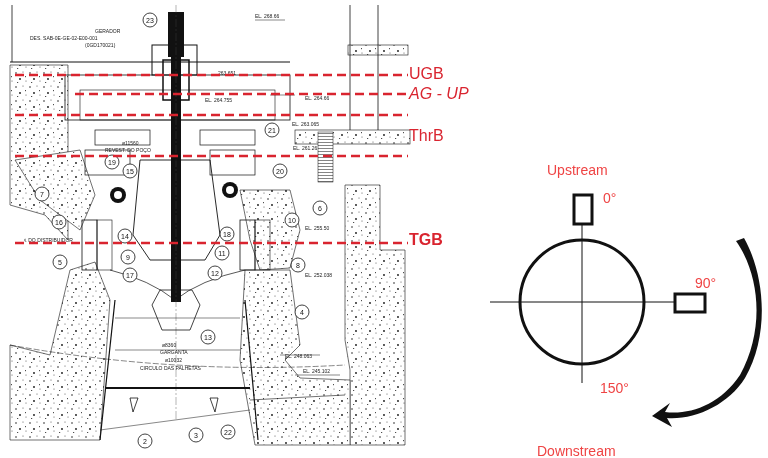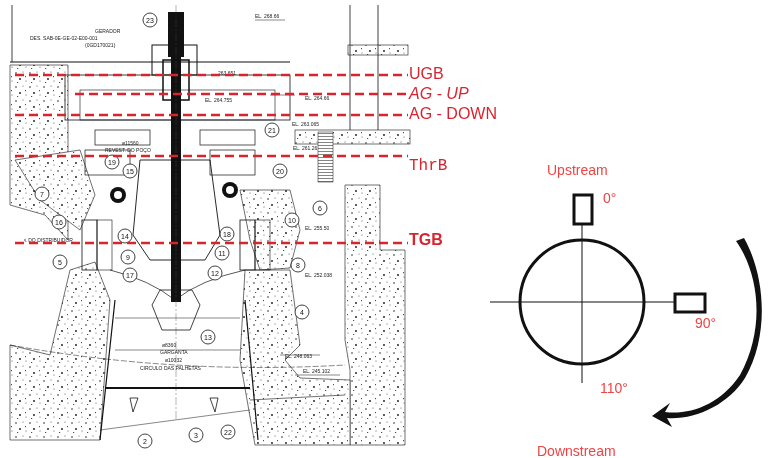--- a/index.html
+++ b/index.html
@@ -172,22 +172,21 @@
       <line x1="582" y1="220" x2="582" y2="383" stroke="#111" stroke-width="1"></line>
       <circle cx="582" cy="302" r="62" fill="none" stroke="#111" stroke-width="3"></circle>
       <rect x="574" y="195" width="18" height="29" fill="#fff" stroke="#111" stroke-width="3"></rect>
       <rect x="675" y="294" width="30" height="18" fill="#fff" stroke="#111" stroke-width="3"></rect>
       <path d="M736 241 C760 275 765 330 740 375 C720 405 690 415 665 412 L670 403 L652 416 L672 427 L667 418 C695 420 728 405 745 378 C770 335 765 275 744 238 Z" fill="#111"></path>
     </g>
   </svg>
 
   <div class="redlabel" style="left:409px;top:66px;">UGB</div>
   <div class="redlabel" style="left:409px;top:86px;font-style:italic;">AG - UP</div>
-  <div class="redlabel" style="left:409px;top:106px;">AG - DOWN</div>
-  <div class="redlabel" style="left:409px;top:158px;font-family:Liberation Mono, monospace;">ThrB</div>
+  <div class="redlabel" style="left:409px;top:128px;">ThrB</div>
   <div class="redlabel" style="left:409px;top:232px;font-weight:bold;">TGB</div>
 
   <div class="lbl" style="left:547px;top:163px;">Upstream</div>
   <div class="lbl" style="left:603px;top:191px;">0°</div>
-  <div class="lbl" style="left:695px;top:276px;margin-top:40px;">90°</div>
-  <div class="lbl" style="left:600px;top:381px;">110°</div>
+  <div class="lbl" style="left:695px;top:276px;">90°</div>
+  <div class="lbl" style="left:600px;top:381px;">150°</div>
   <div class="lbl" style="left:537px;top:444px;">Downstream</div>
 </div>
 
 </body></html>

